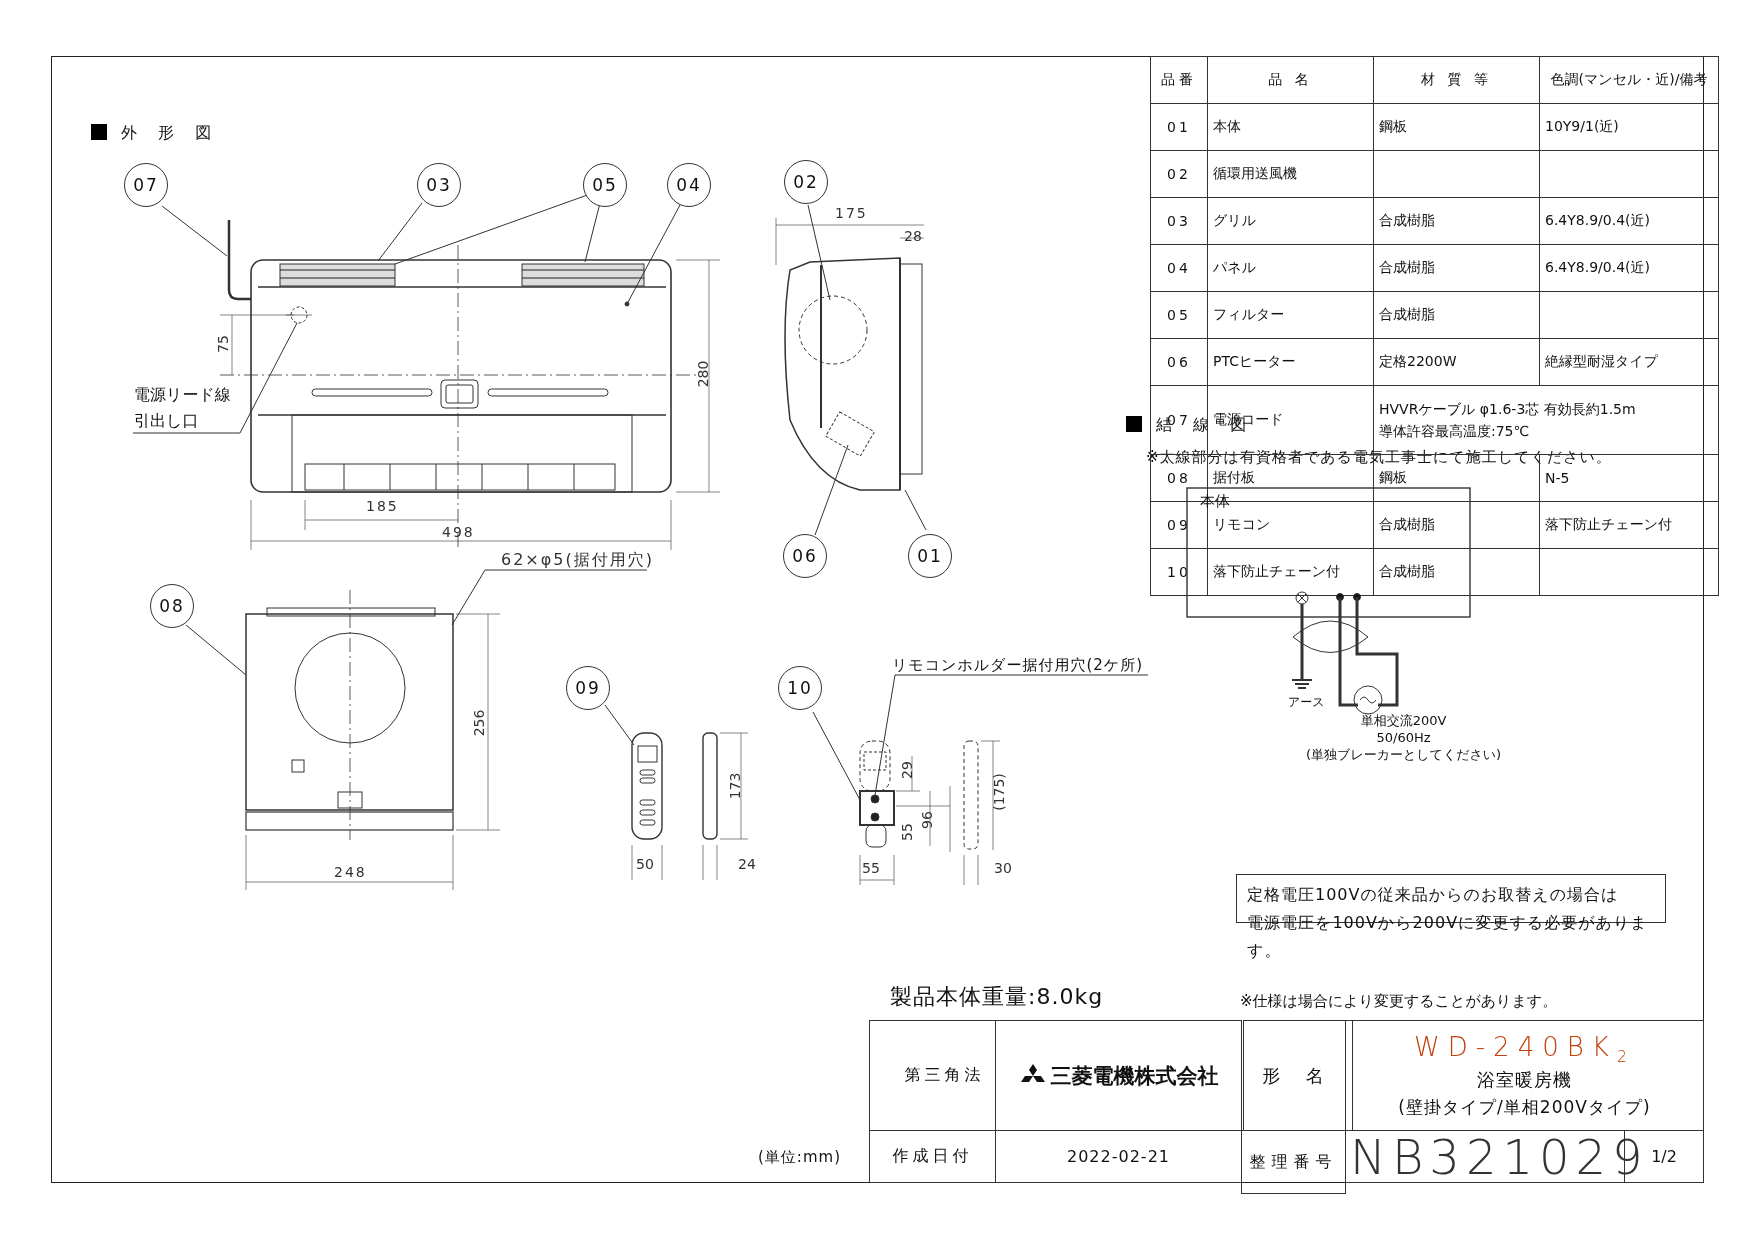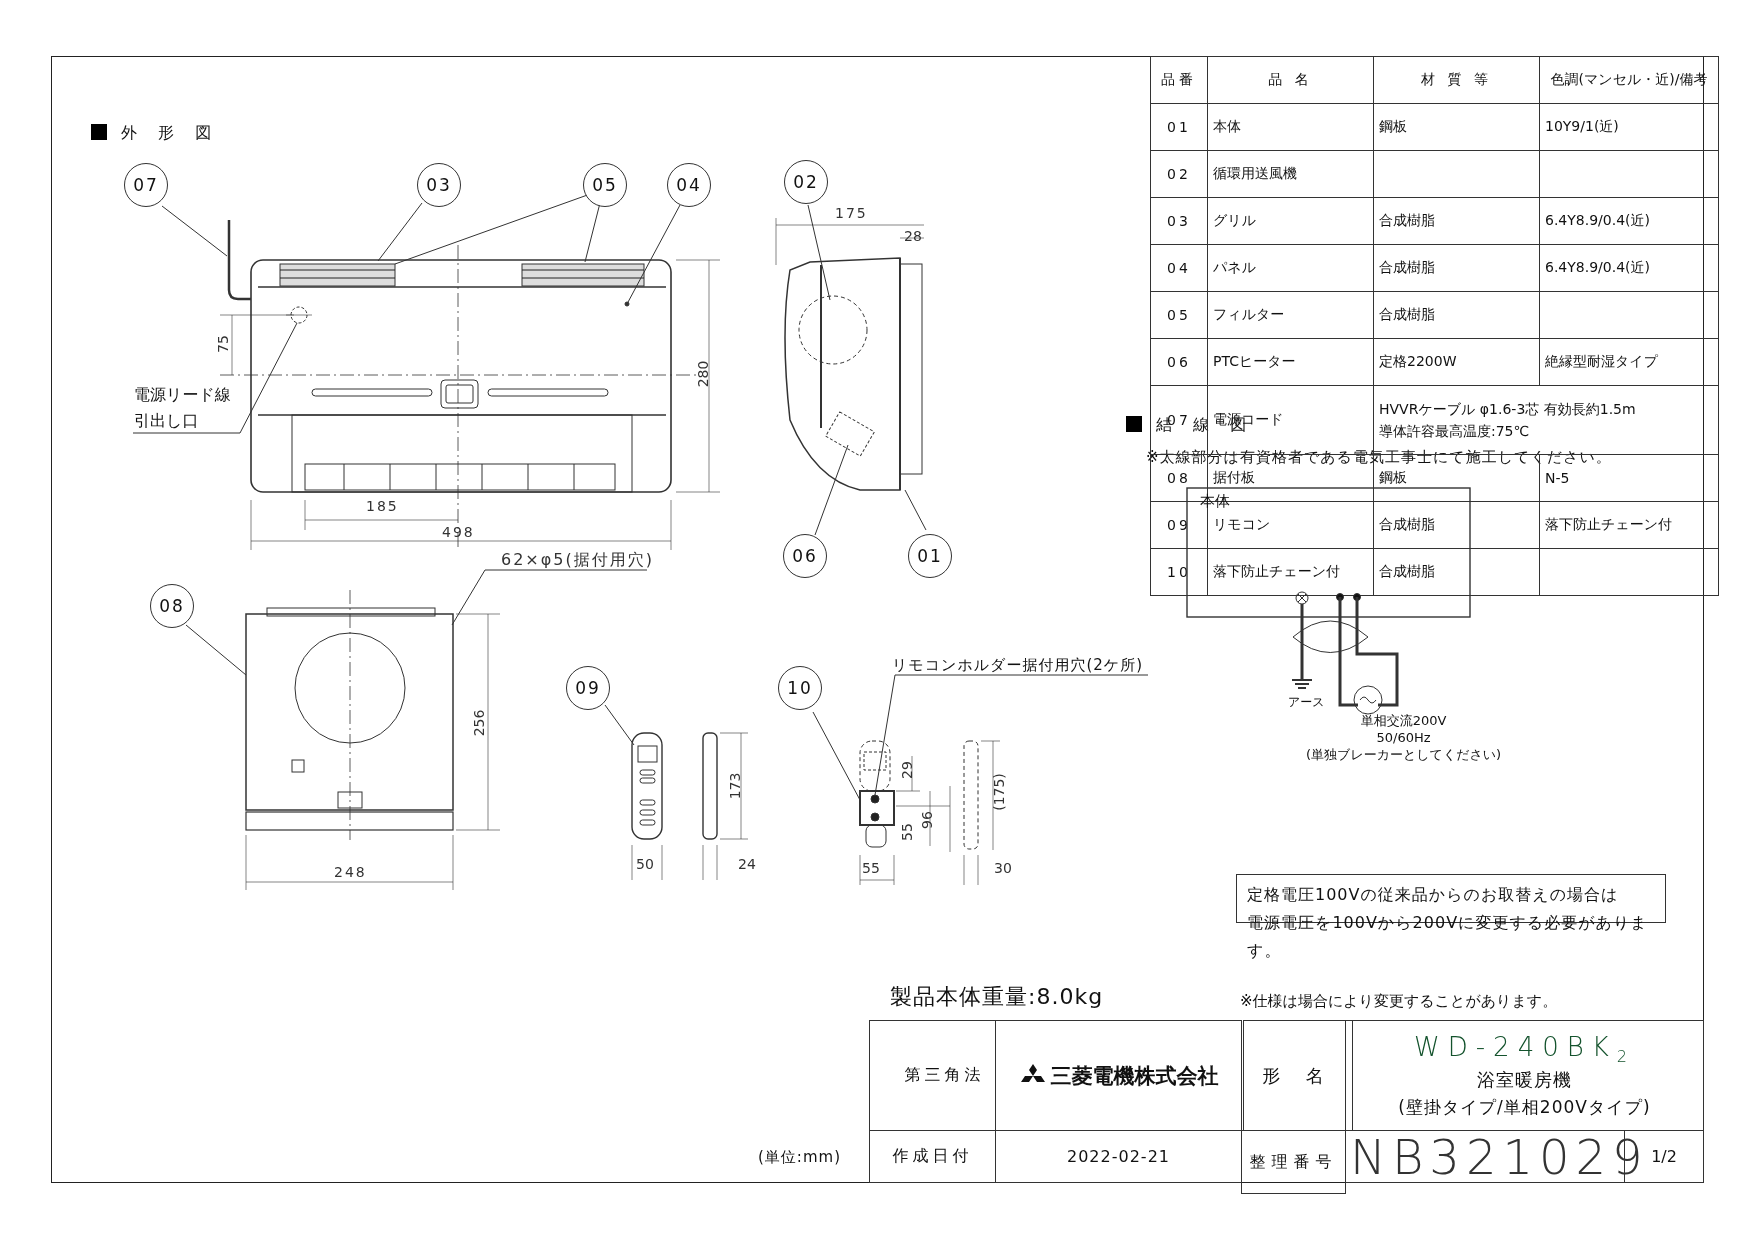--- a/index.html
+++ b/index.html
@@ -305,21 +305,21 @@
 <div class="tb">
   <div class="cell" style="left:0;top:0;width:127px;height:111px;padding-left:24px;">第三角法</div>
   <div class="cell" style="left:126px;top:0;width:247px;height:111px;letter-spacing:0;font-weight:bold;font-size:21px;">
     <svg width="28" height="24" viewBox="0 0 28 24" style="position:static;margin-right:4px;">
       <path d="M14 0 L18 6 L14 12 L10 6 Z M10 12 L14 12 L10 18 L2 18 L6 12 Z M18 12 L22 12 L26 18 L18 18 L14 12 Z" fill="#111"></path>
     </svg>
     <span>三菱電機株式会社</span>
   </div>
   <div class="cell" style="left:374px;top:0;width:110px;height:111px;font-size:18px;letter-spacing:10px;">形 名</div>
   <div class="cell" style="left:476px;top:0;width:359px;height:111px;flex-direction:column;letter-spacing:1px;">
-    <div style="font-size:26px;letter-spacing:8px;font-weight:300;color:#14532d;"><span>WD-240BK</span><sub style="font-size:16px;">2</sub></div>
+    <div style="font-size:26px;letter-spacing:8px;font-weight:300;color:#c2410c;"><span>WD-240BK</span><sub style="font-size:16px;">2</sub></div>
     <div style="font-size:18px;margin-top:2px;">浴室暖房機</div>
     <div style="font-size:17px;margin-top:4px;">(壁掛タイプ/単相200Vタイプ)</div>
   </div>
   <div class="cell" style="left:0;top:110px;width:127px;height:53px;">作成日付</div>
   <div class="cell" style="left:126px;top:110px;width:247px;height:53px;letter-spacing:1px;">2022-02-21</div>
   <div class="cell" style="left:372px;top:110px;width:105px;height:64px;letter-spacing:6px;">整理番号</div>
   <div class="cell" style="left:476px;top:110px;width:280px;height:53px;font-size:48px;font-weight:200;letter-spacing:6px;color:#333;justify-content:flex-start;padding-left:4px;">NB321029</div>
   <div class="cell" style="left:755px;top:110px;width:80px;height:53px;letter-spacing:0;">1/2</div>
 </div>
 

